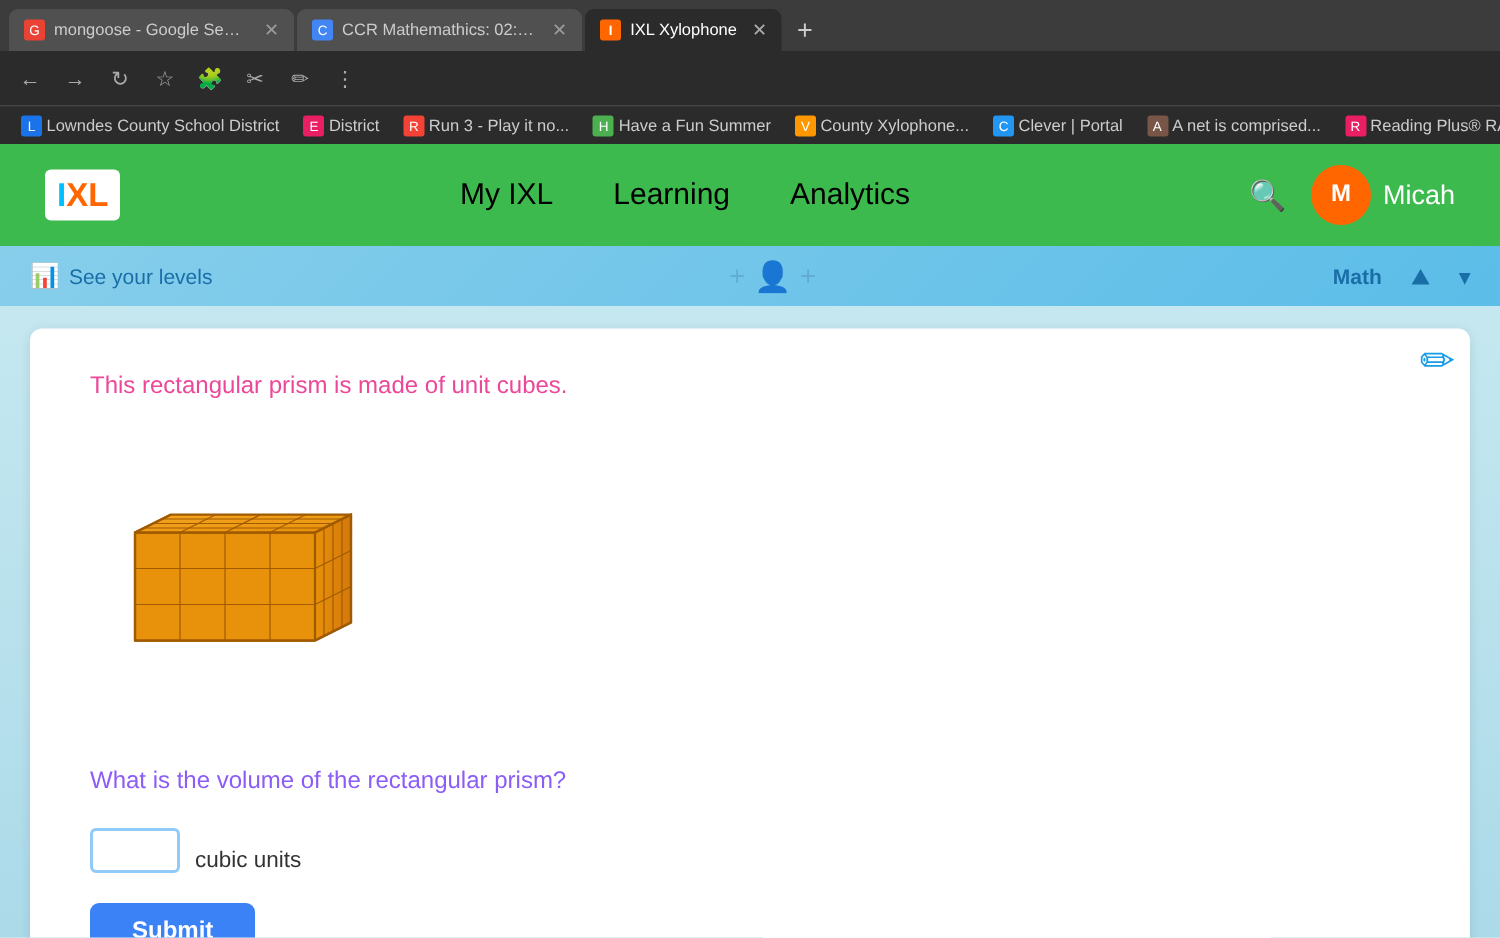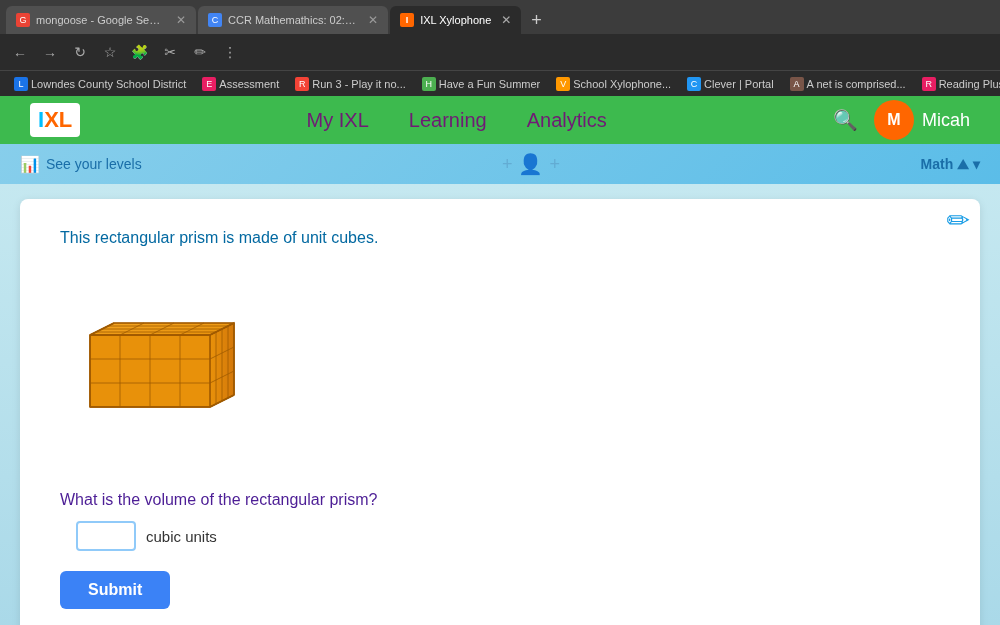--- a/index.html
+++ b/index.html
@@ -20,43 +20,43 @@
     .address-bar { flex: 1; background: #3c3c3c; border: none; border-radius: 16px; padding: 4px 12px; color: #fff; font-size: 12px; outline: none; height: 26px; }
     .browser-icons { display: flex; gap: 6px; }
     .browser-icon { color: #aaa; font-size: 14px; cursor: pointer; width: 24px; height: 24px; display: flex; align-items: center; justify-content: center; }
 
     
     .bookmarks-bar { background: #2b2b2b; display: flex; align-items: center; padding: 3px 8px; gap: 4px; height: 26px; border-top: 1px solid #444; }
     .bookmark-item { display: flex; align-items: center; gap: 3px; padding: 2px 6px; border-radius: 3px; cursor: pointer; font-size: 11px; color: #ccc; white-space: nowrap; }
     .bookmark-favicon { width: 14px; height: 14px; border-radius: 2px; display: inline-flex; align-items: center; justify-content: center; font-size: 9px; flex-shrink: 0; }
 
     
-    .ixl-header { background: #3dba4e; display: flex; align-items: center; padding: 0 30px; height: 48px; gap: 56px; }
+    .ixl-header { background: #3dba4e; display: flex; align-items: center; padding: 0 30px; height: 68px; gap: 56px; }
     .ixl-logo { background: white; padding: 4px 8px; border-radius: 4px; font-weight: 900; font-size: 22px; color: #ff6600; font-family: Arial Black, sans-serif; }
     .ixl-logo span { color: #00bfff; }
     .ixl-nav { display: flex; gap: 40px; flex: 1; justify-content: center; }
-    .ixl-nav-item { color: #701a75; font-size: 20px; font-weight: 500; cursor: pointer; text-decoration: none; }
+    .ixl-nav-item { color: #000000; font-size: 20px; font-weight: 500; cursor: pointer; text-decoration: none; }
     .header-right { display: flex; align-items: center; gap: 16px; margin-left: auto; }
     .search-icon-btn { color: white; font-size: 20px; cursor: pointer; background: none; border: none; }
     .user-badge { background: #ff6600; border-radius: 50%; width: 40px; height: 40px; display: flex; align-items: center; justify-content: center; }
     .user-name { color: white; font-size: 18px; font-weight: 500; cursor: pointer; }
 
     
     .level-bar { background: linear-gradient(135deg, #87ceeb 0%, #5bbde8 100%); display: flex; align-items: center; padding: 0 20px; height: 40px; }
     .see-levels { display: flex; align-items: center; gap: 6px; color: #1a6ea8; font-size: 14px; cursor: pointer; font-weight: 500; }
     .level-icons { display: flex; gap: 6px; margin: 0 auto; align-items: center; color: #5a9cc5; }
-    .math-label { display: flex; align-items: center; gap: 4px; color: #1a6ea8; font-size: 14px; font-weight: 600; cursor: pointer; }
+    .math-label { display: flex; align-items: center; gap: 20px; color: #1a6ea8; font-size: 14px; font-weight: 600; cursor: pointer; }
 
     
     .main-area { background: linear-gradient(180deg, #c5e8f0 0%, #a8d8e8 100%); padding: 15px 20px; display: flex; gap: 10px; position: relative; min-height: 430px; }
     .question-card { background: white; border-radius: 8px; padding: 30px 40px; flex: 1; box-shadow: 0 2px 8px rgba(0,0,0,0.1); }
-    .question-text { font-size: 16px; color: #0369a1; margin-bottom: 20px; }
+    .question-text { font-size: 16px; color: #ec4899; margin-bottom: 20px; }
     .cube-image { margin: 10px 0 20px 0; }
-    .volume-question { font-size: 16px; color: #4c1d95; margin-bottom: 12px; }
-    .answer-row { display: flex; align-items: center; gap: 10px; margin-bottom: 20px; margin-left: 16px; }
+    .volume-question { font-size: 16px; color: #8b5cf6; margin-bottom: 22px; }
+    .answer-row { display: flex; align-items: flex-end; gap: 10px; margin-bottom: 20px; }
     .answer-input { width: 60px; height: 30px; border: 2px solid #90caf9; border-radius: 4px; text-align: center; font-size: 14px; outline: none; }
     .cubic-units { font-size: 15px; color: #333; }
     .submit-btn { background: #3b82f6; color: white; border: none; border-radius: 6px; padding: 10px 28px; font-size: 16px; cursor: pointer; font-weight: 600; }
 
     
     .pencil-aside { position: absolute; right: 30px; top: 20px; color: #1a9de6; font-size: 28px; cursor: pointer; }
   </style>
 </head>
 <body>
 
@@ -93,33 +93,33 @@
     </div>
   </div>
 
   <div class="bookmarks-bar">
     <div class="bookmark-item">
       <span class="bookmark-favicon" style="background:#1a73e8; color:white;">L</span>
       <span>Lowndes County School District</span>
     </div>
     <div class="bookmark-item">
       <span class="bookmark-favicon" style="background:#e91e63; color:white;">E</span>
-      <span>Assessment</span>
+      <span>District</span>
     </div>
     <div class="bookmark-item">
       <span class="bookmark-favicon" style="background:#f44336; color:white;">R</span>
       <span>Run 3 - Play it no...</span>
     </div>
     <div class="bookmark-item">
       <span class="bookmark-favicon" style="background:#4caf50; color:white;">H</span>
       <span>Have a Fun Summer</span>
     </div>
     <div class="bookmark-item">
       <span class="bookmark-favicon" style="background:#ff9800; color:white;">V</span>
-      <span>School Xylophone...</span>
+      <span>County Xylophone...</span>
     </div>
     <div class="bookmark-item">
       <span class="bookmark-favicon" style="background:#2196f3; color:white;">C</span>
       <span>Clever | Portal</span>
     </div>
     <div class="bookmark-item">
       <span class="bookmark-favicon" style="background:#795548; color:white;">A</span>
       <span>A net is comprised...</span>
     </div>
     <div class="bookmark-item">

